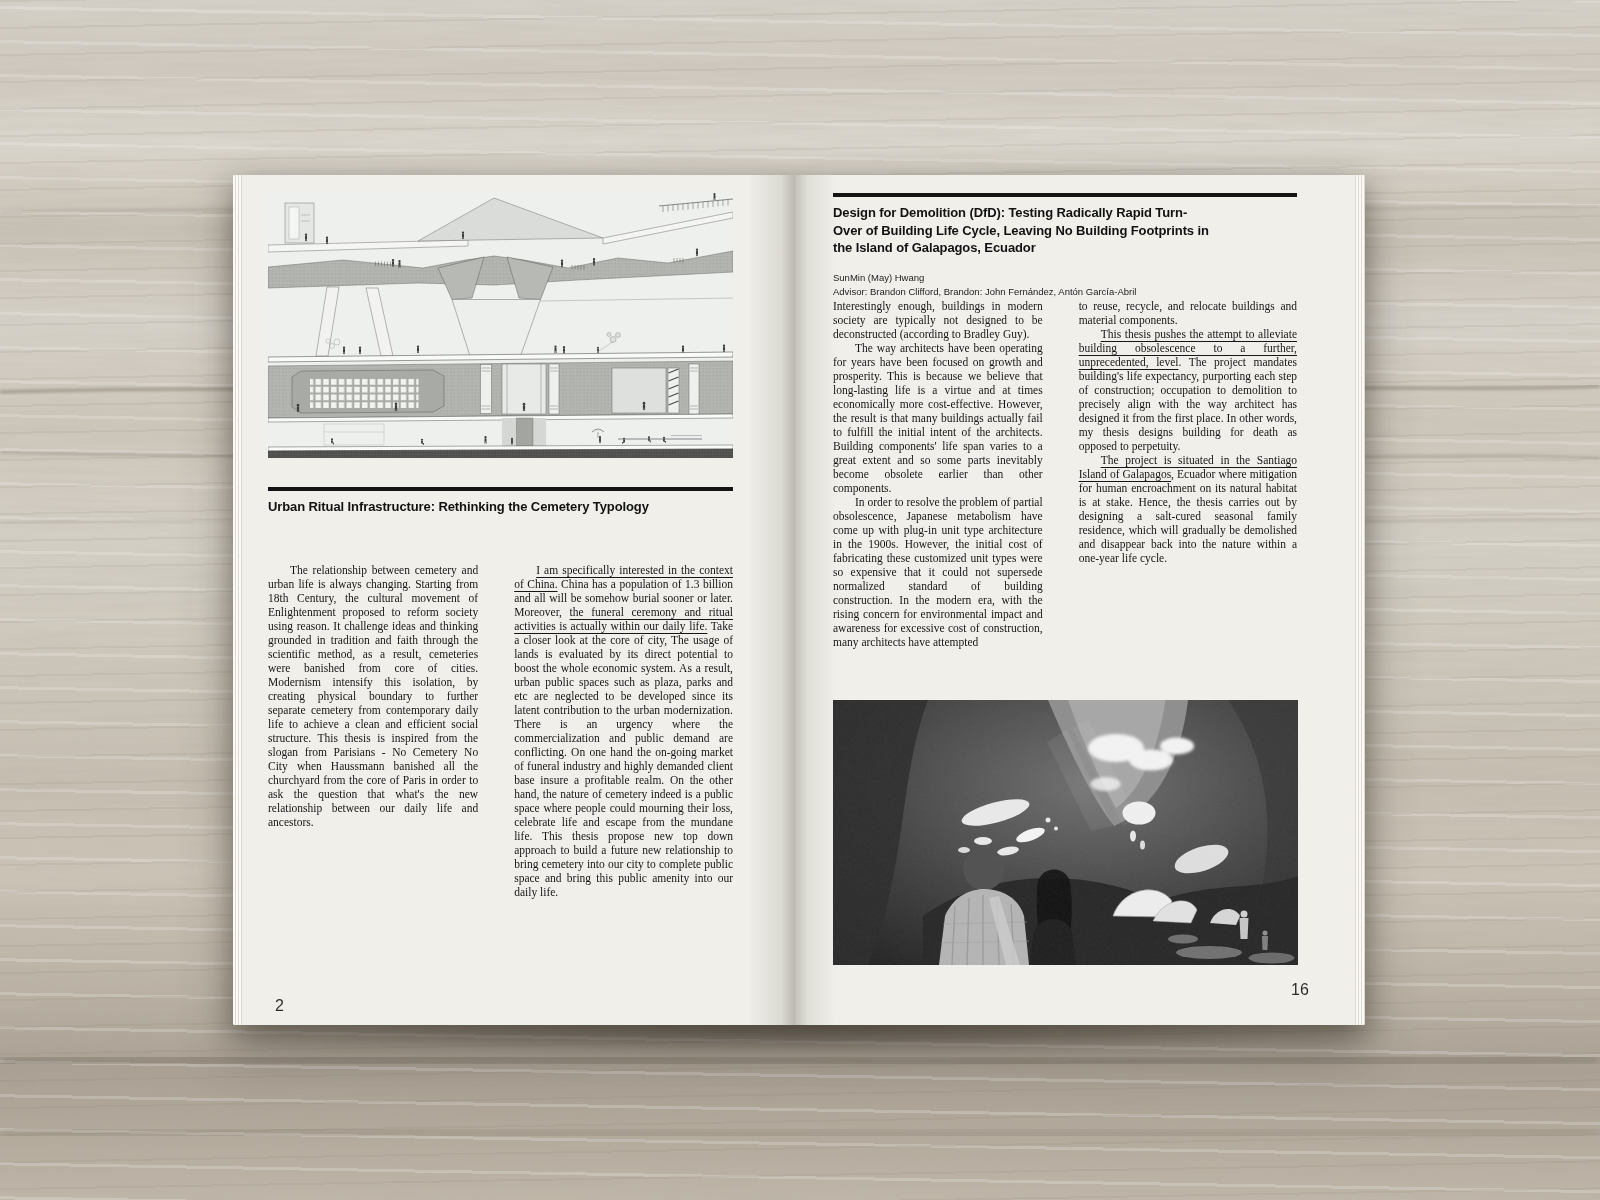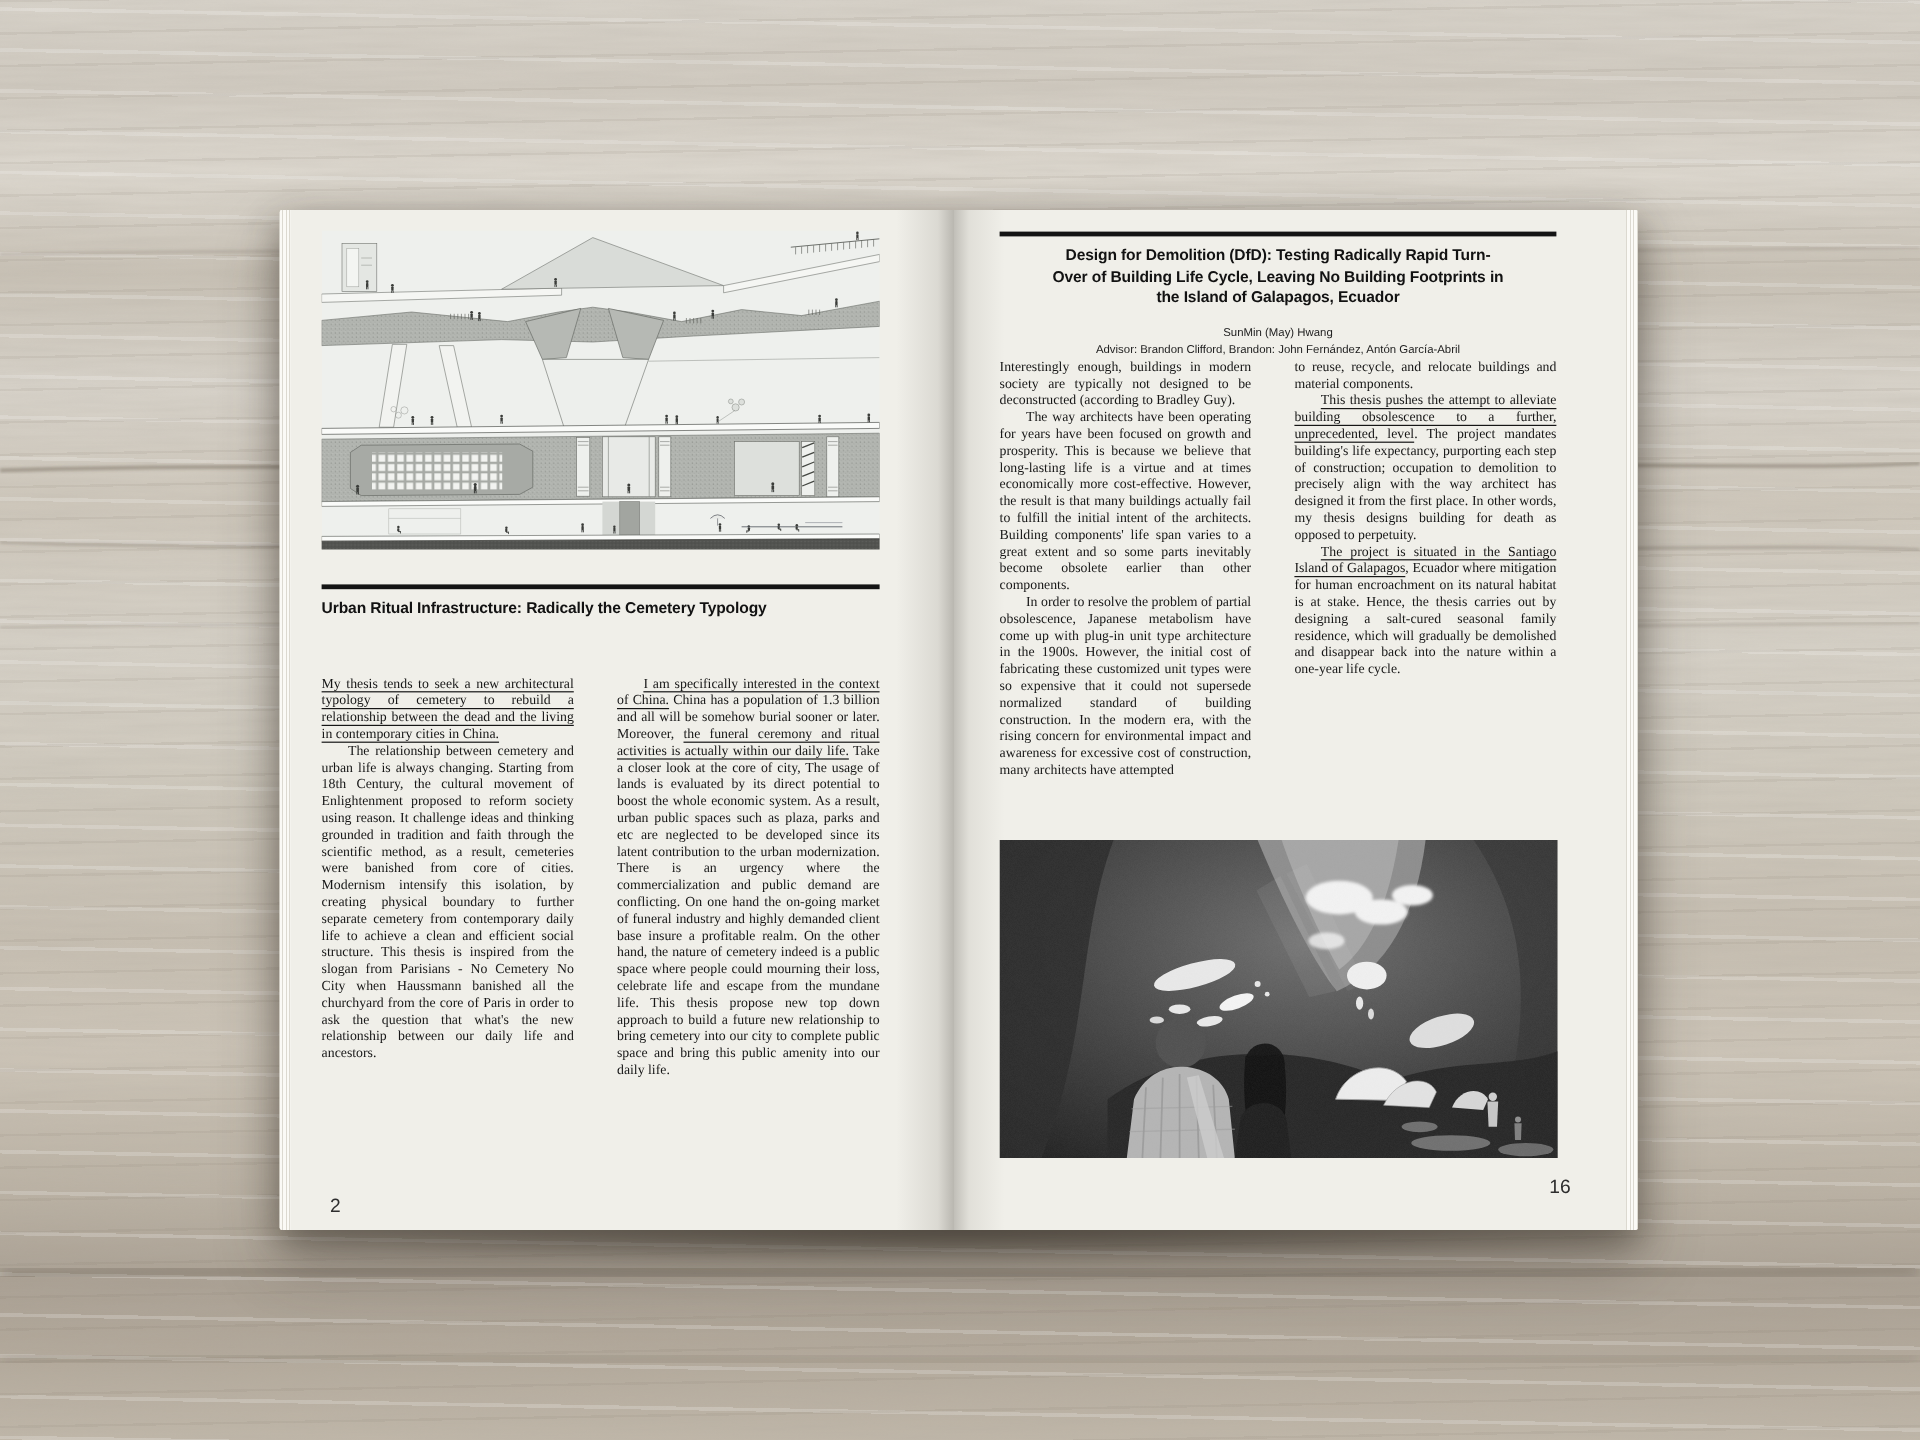--- a/index.html
+++ b/index.html
@@ -281,39 +281,38 @@
       <use href="#walker" transform="translate(664,502) scale(0.95)"></use>
       <line x1="700" y1="494" x2="868" y2="494" stroke="#55585f" stroke-width="1.4"></line>
       <line x1="806" y1="487" x2="868" y2="487" stroke="#85888f" stroke-width="1"></line>
       <use href="#sitter" transform="translate(792,502)"></use>
 
       <path d="M0,510 L930,506 L930,514 L0,518 Z" fill="#fafbf9" stroke="#585b56" stroke-width="1"></path>
       <path d="M0,518 L930,514 L930,532 L0,532 Z" fill="url(#speckg)" stroke="#3f403d" stroke-width="1"></path>
     </svg>
 
     <div class="article-head" style="left:35px;top:312px;width:465px;">
-      <div class="title">Urban Ritual Infrastructure: Radically the Cemetery Typology</div>
+      <div class="title">Urban Ritual Infrastructure: Rethinking the Cemetery Typology</div>
     </div>
 
     <div class="columns" style="left:35px;top:388px;width:465px;">
       <div class="col col-a">
-          <p><span class="u">My thesis tends to seek a new architectural typology of cemetery to rebuild a relationship between the dead and the living in contemporary cities in China.</span></p>
           <p class="indent"><span>The relationship between cemetery and urban life is always changing. Starting from 18th Century, the cultural movement of Enlightenment proposed to reform society using reason. It challenge ideas and thinking grounded in tradition and faith through the scientific method, as a result, cemeteries were banished from core of cities. Modernism intensify this isolation, by creating physical boundary to further separate cemetery from contemporary daily life to achieve a clean and efficient social structure. This thesis is inspired from the slogan from Parisians - No Cemetery No City when Haussmann banished all the churchyard from the core of Paris in order to ask the question that what's the new relationship between our daily life and ancestors.</span></p>
         </div>
       <div class="col col-b">
           <p class="indent"><span class="u">I am specifically interested in the context of China.</span><span> China has a population of 1.3 billion and all will be somehow burial sooner or later. Moreover, </span><span class="u">the funeral ceremony and ritual activities is actually within our daily life.</span><span> Take a closer look at the core of city, The usage of lands is evaluated by its direct potential to boost the whole economic system. As a result, urban public spaces such as plaza, parks and etc are neglected to be developed since its latent contribution to the urban modernization. There is an urgency where the commercialization and public demand are conflicting. On one hand the on-going market of funeral industry and highly demanded client base insure a profitable realm. On the other hand, the nature of cemetery indeed is a public space where people could mourning their loss, celebrate life and escape from the mundane life. This thesis propose new top down approach to build a future new relationship to bring cemetery into our city to complete public space and bring this public amenity into our daily life.</span></p>
         </div>
     </div>
 
     <div class="pagenum" style="left:42px;top:822px;">2</div>
   </div>
 
   <div class="page page-right">
 
-    <div class="article-head" style="left:38px;top:18px;width:464px;text-align:center;">
+    <div class="article-head" style="left:38px;top:18px;width:464px;">
       <div class="title">Design for Demolition (DfD): Testing Radically Rapid Turn-
 Over of Building Life Cycle, Leaving No Building Footprints in
 the Island of Galapagos, Ecuador</div>
       <div class="byline">
         <div>SunMin (May) Hwang</div>
         <div>Advisor: Brandon Clifford, Brandon: John Fernández, Antón García-Abril</div>
       </div>
     </div>
 
     <div class="columns" style="left:38px;top:124px;width:464px;">

